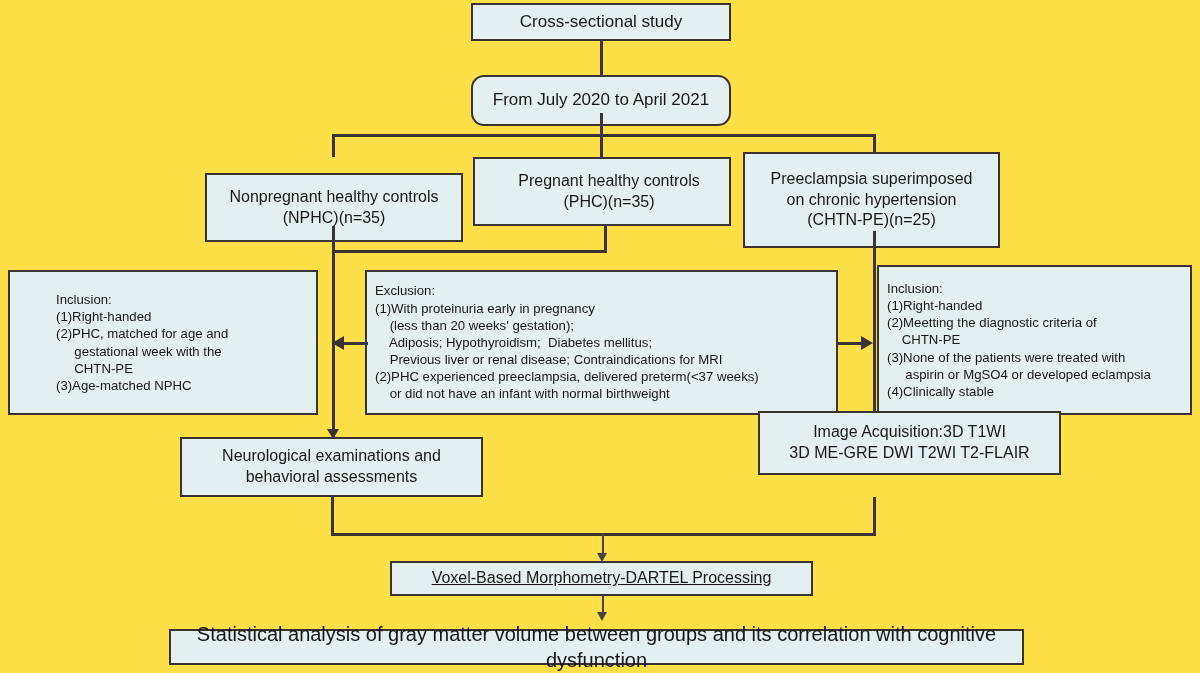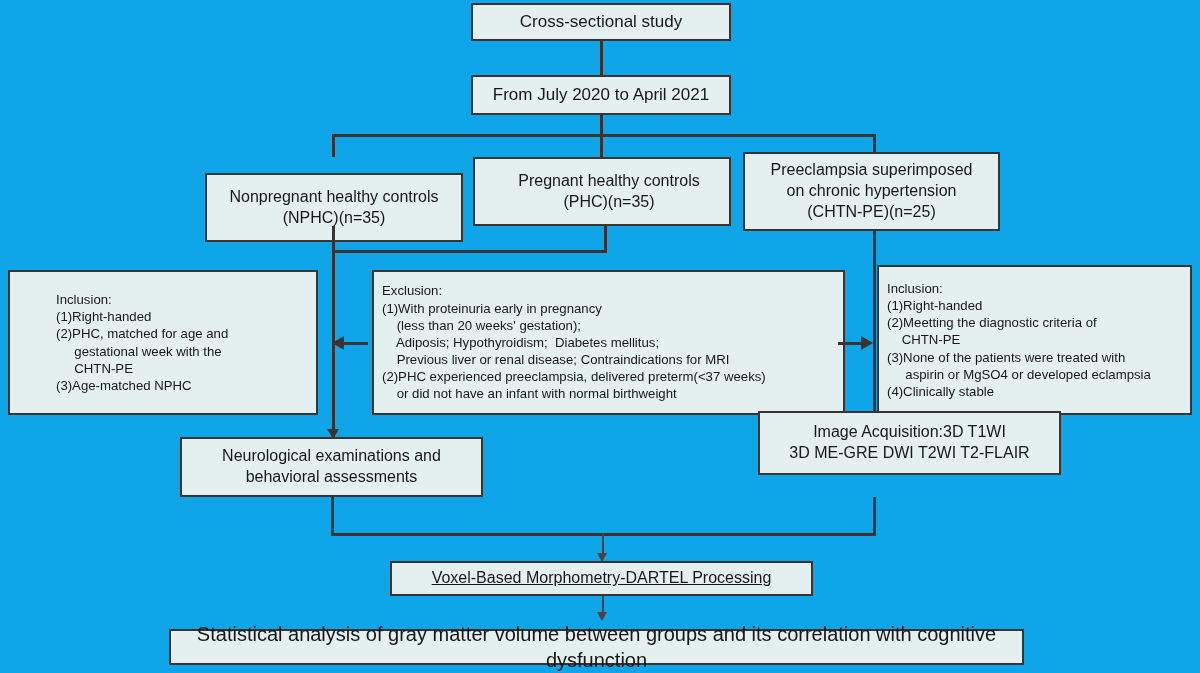--- a/index.html
+++ b/index.html
@@ -5,21 +5,21 @@
   html,body{margin:0;padding:0;background:#ffffff;}
   body{
     font-family:"Liberation Sans","DejaVu Sans",sans-serif;
     color:#231f20;
     -webkit-font-smoothing:antialiased;
   }
   #stage{
     position:relative;
     width:1200px;
     height:673px;
-    background:#0ea5e9;
+    background:#fde047;
     overflow:hidden;
   }
   
   .box{
     position:absolute;
     box-sizing:border-box;
     background:#e4eff0;
     border:2.5px solid #3b3331;
     display:flex;
     align-items:center;
@@ -74,41 +74,41 @@
 <body>
 
 <div id="stage">
 
   <div class="box fs17" style="left:471px;top:3px;width:260px;height:38px;">
     <span class="txt">Cross-sectional study</span>
   </div>
 
   <div class="vline" style="left:600px;top:41px;height:34px;"></div>
 
-  <div class="box fs17" style="left:471px;top:75px;width:260px;height:40px;">
+  <div class="box fs17" style="left:471px;top:75px;width:260px;height:51px;border-radius:13px;">
     <span class="txt">From July 2020 to April 2021</span>
   </div>
 
   <div class="vline" style="left:600px;top:113px;height:23px;"></div>
   <div class="hline" style="left:332px;top:134px;width:543px;"></div>
   <div class="vline" style="left:332px;top:134px;height:23px;"></div>
   <div class="vline" style="left:600px;top:134px;height:23px;"></div>
   <div class="vline" style="left:873px;top:134px;height:23px;"></div>
 
   <div class="box fs16" style="left:205px;top:157px;width:258px;height:69px;margin-top:16px;">
     <span class="txt">Nonpregnant healthy controls
 (NPHC)(n=35)</span>
   </div>
 
   <div class="box fs16" style="left:473px;top:157px;width:258px;height:69px;padding-left:14px;">
     <span class="txt">Pregnant healthy controls
 (PHC)(n=35)</span>
   </div>
 
-  <div class="box fs16" style="left:743px;top:152px;width:257px;height:79px;">
+  <div class="box fs16" style="left:743px;top:152px;width:257px;height:96px;">
     <span class="txt">Preeclampsia superimposed
 on chronic hypertension
 (CHTN-PE)(n=25)</span>
   </div>
 
   <div class="vline" style="left:332px;top:226px;height:26px;"></div>
   <div class="vline" style="left:604px;top:226px;height:26px;"></div>
   <div class="hline" style="left:332px;top:250px;width:275px;"></div>
 
   <div class="vline" style="left:332px;top:250px;height:187px;"></div>
@@ -119,21 +119,21 @@
 
   <div class="box left-al fs13" style="left:8px;top:270px;width:310px;height:145px;padding-left:38px;">
     <span class="txt">Inclusion:
 (1)Right-handed
 (2)PHC, matched for age and
      gestational week with the
      CHTN-PE
 (3)Age-matched NPHC</span>
   </div>
 
-  <div class="box left-al fs13" style="left:365px;top:270px;width:473px;height:145px;margin-left:7px;">
+  <div class="box left-al fs13" style="left:365px;top:270px;width:473px;height:145px;">
     <span class="txt">Exclusion:
 (1)With proteinuria early in pregnancy
     (less than 20 weeks' gestation);
     Adiposis; Hypothyroidism;  Diabetes mellitus;
     Previous liver or renal disease; Contraindications for MRI
 (2)PHC experienced preeclampsia, delivered preterm(&lt;37 weeks)
     or did not have an infant with normal birthweight</span>
   </div>
 
   <div class="box left-al fs13" style="left:877px;top:265px;width:315px;height:150px;">

